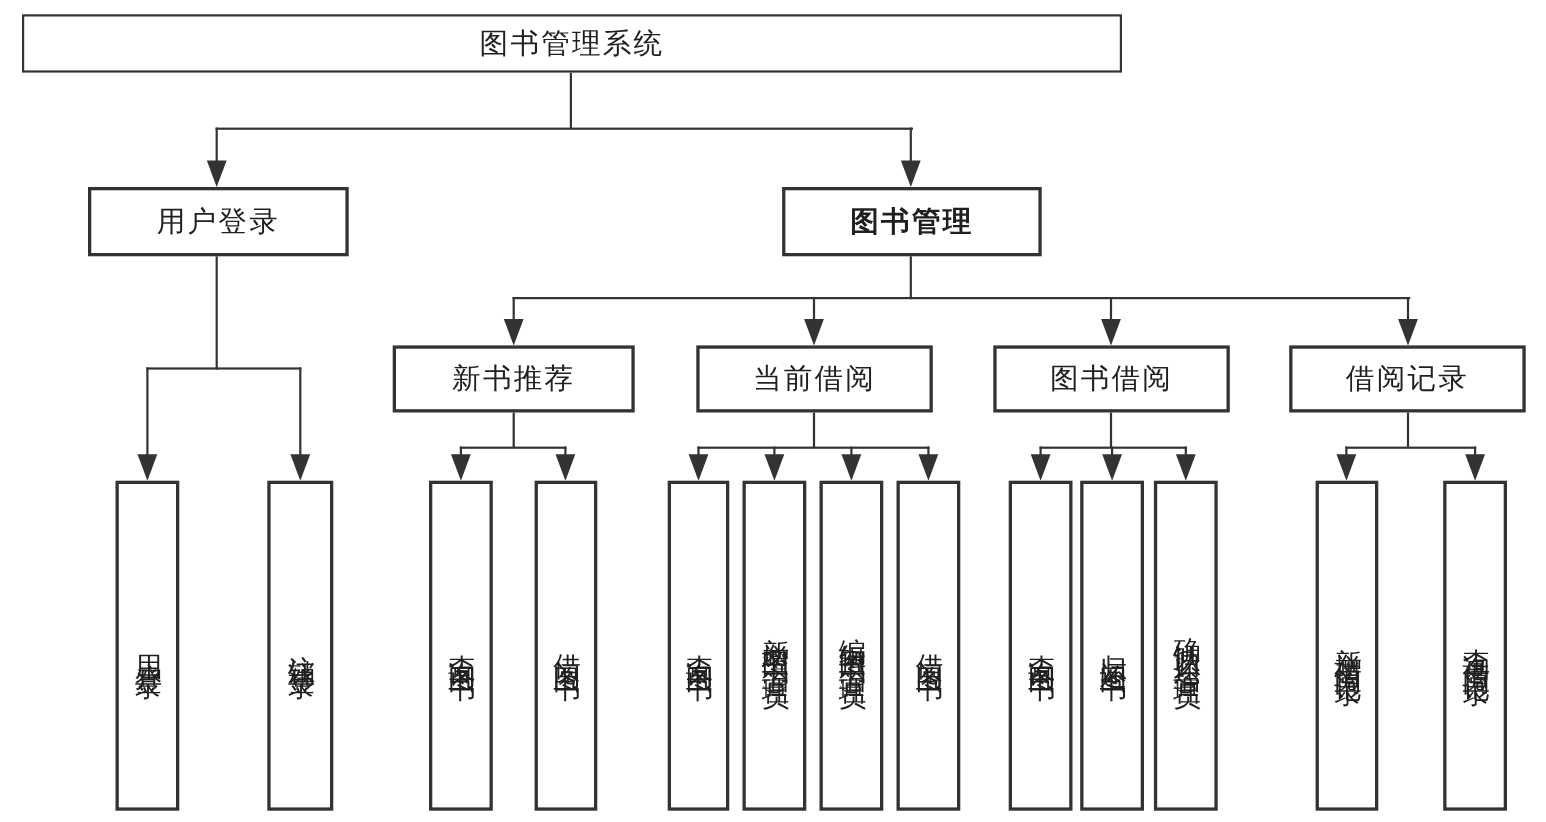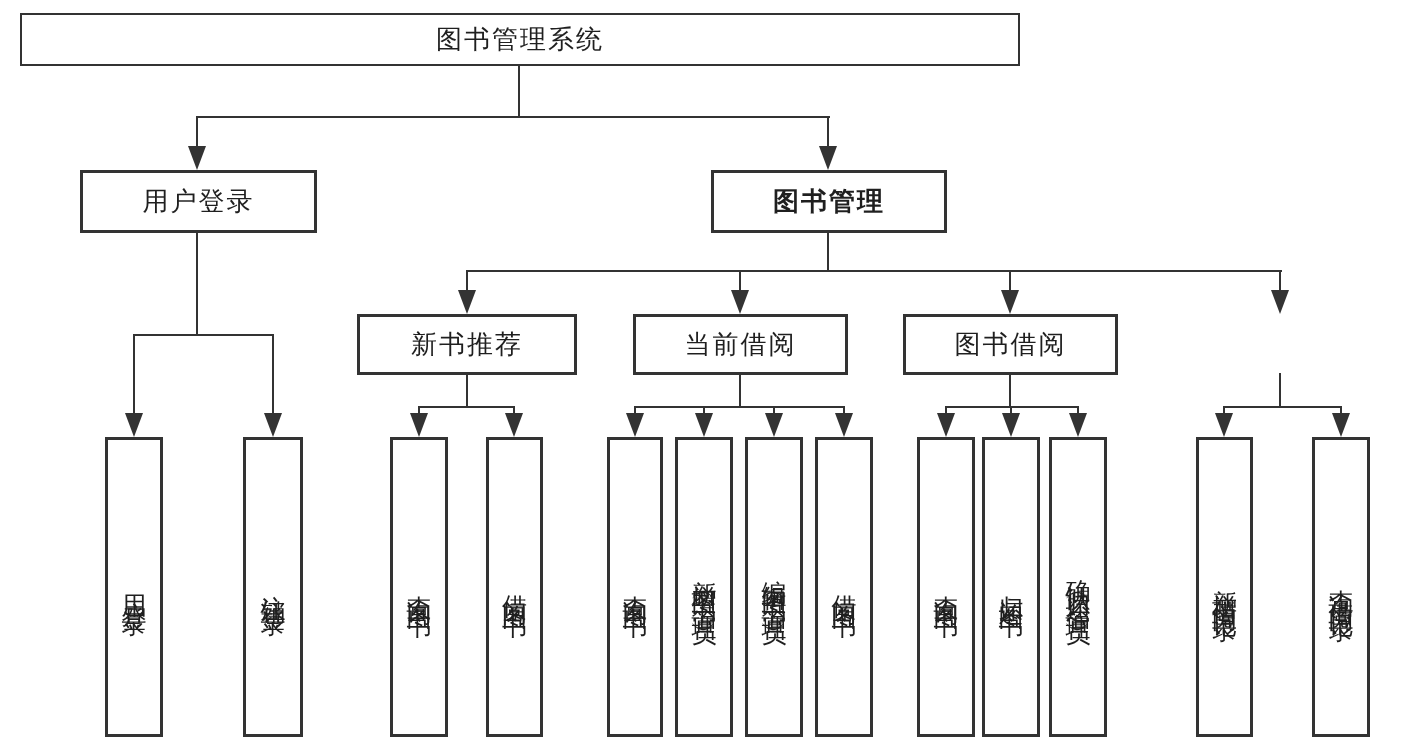--- a/index.html
+++ b/index.html
@@ -48,20 +48,21 @@
 <div id="stage">
 
   <div class="node root" style="left:20px; top:13px; width:1000px; height:53px;">图书管理系统</div>
 
   <div class="node" style="left:80px; top:170px; width:237px; height:63px;">用户登录</div>
   <div class="node" style="left:711px; top:170px; width:236px; height:63px;font-weight:bold;">图书管理</div>
 
   <div class="node" style="left:357px; top:314px; width:220px; height:61px;">新书推荐</div>
   <div class="node" style="left:633px; top:314px; width:215px; height:61px;">当前借阅</div>
   <div class="node" style="left:903px; top:314px; width:215px; height:61px;">图书借阅</div>
+  <div class="node" style="left:1172px; top:314px; width:215px; height:61px;">借阅记录</div>
 
   <div class="leaf" style="left:105px; width:58px;">
     <span>用户登录</span>
     </div>
   <div class="leaf" style="left:243px; width:60px;">
     <span>注销登录</span>
     </div>
 
   <div class="leaf" style="left:390px; width:58px;">
     <span>查询图书</span>

